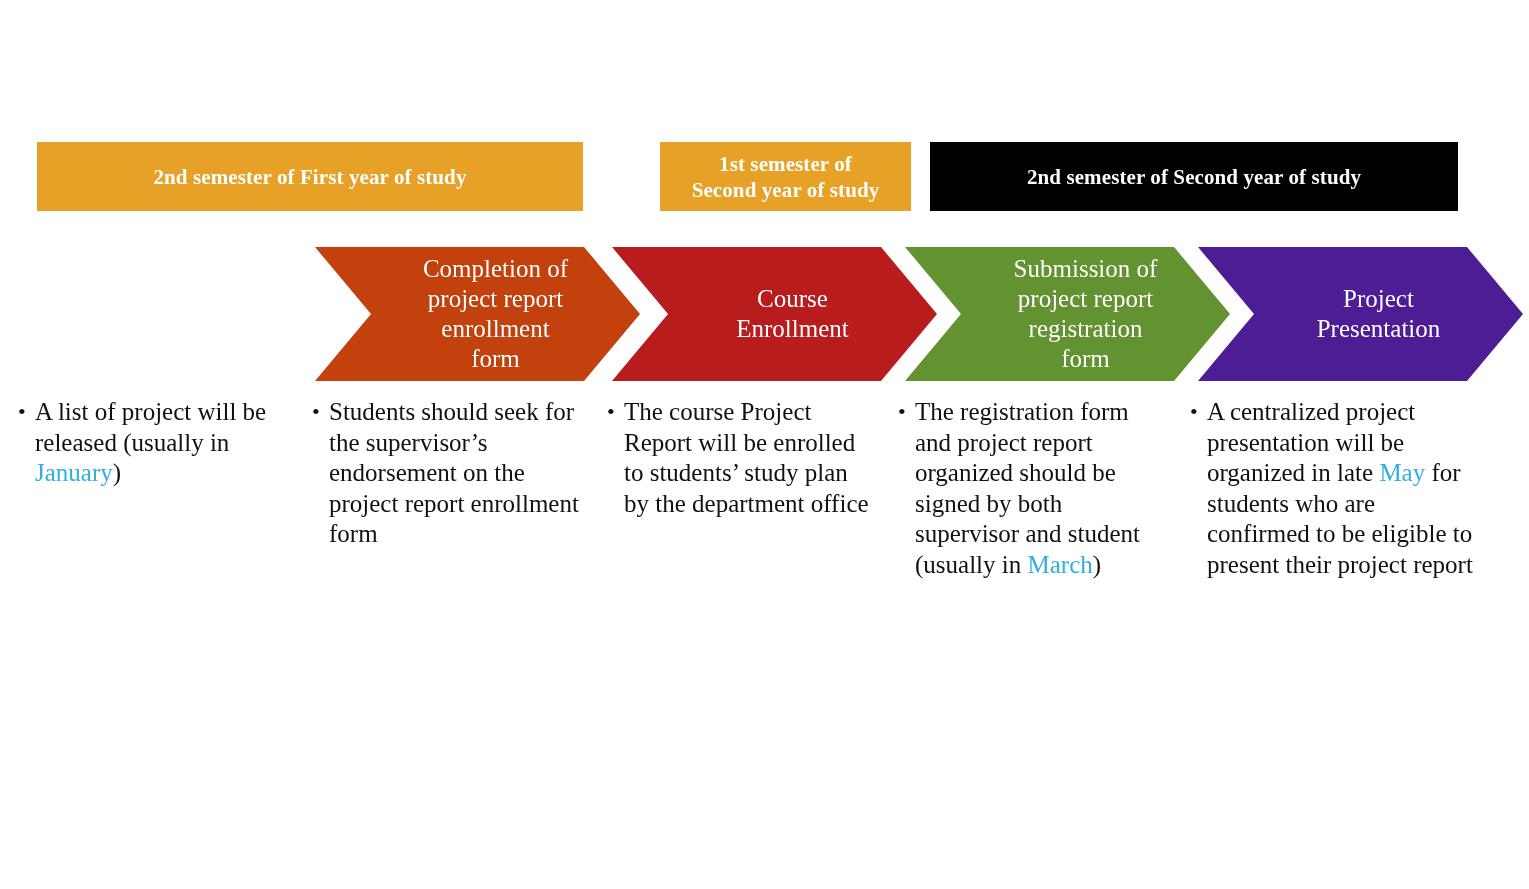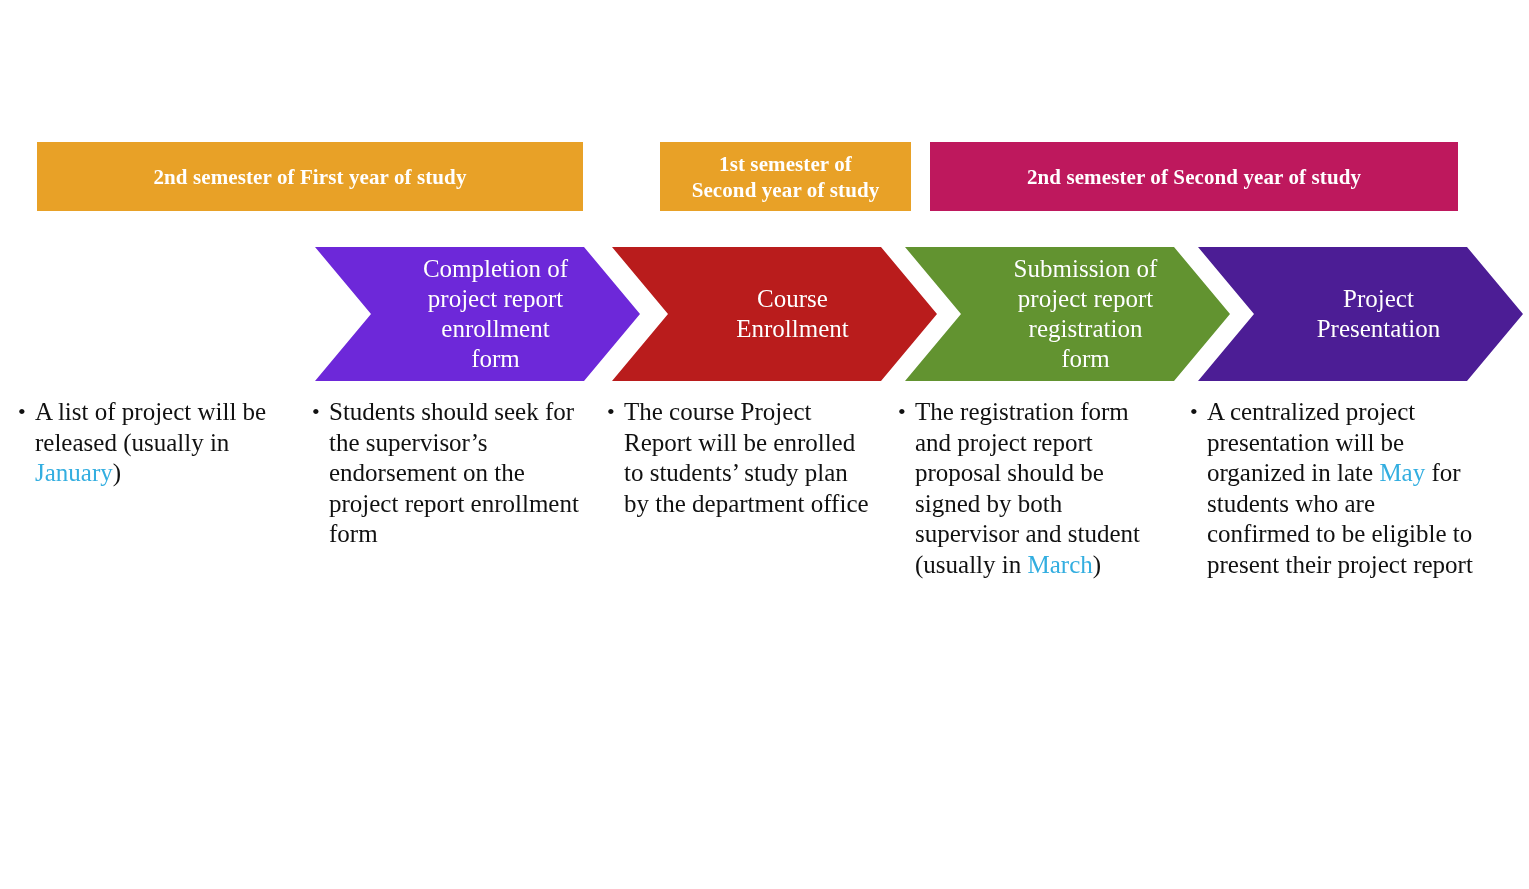--- a/index.html
+++ b/index.html
@@ -109,29 +109,29 @@
         <div>
           <span class="banner-line">2nd semester of First year of study</span>
         </div>
       </div>
       <div class="banner" style="left: 632px; top: 142px; width: 251px; height: 69px; background: rgb(232, 161, 39); margin-left: 28px;">
         <div>
           <span class="banner-line">1st semester of</span>
           <span class="banner-line">Second year of study</span>
         </div>
       </div>
-      <div class="banner" style="left: 930px; top: 142px; width: 528px; height: 69px; background: #be185d;">
+      <div class="banner" style="left: 930px; top: 142px; width: 528px; height: 69px; background: #000000;">
         <div>
           <span class="banner-line">2nd semester of Second year of study</span>
         </div>
       </div>
     </div>
 
   <div class="chevron-row" id="chevron-layer">
-      <div class="chevron" style="left: 315px; width: 325px; background: #6d28d9; z-index: 9;">
+      <div class="chevron" style="left: 315px; width: 325px; background: #c2410c; z-index: 9;">
         <div class="chev-label">
           <div>Completion of</div>
           <div>project report</div>
           <div>enrollment</div>
           <div>form</div>
         </div>
       </div>
       <div class="chevron" style="left: 612px; width: 325px; background: #b91c1c; z-index: 8;">
         <div class="chev-label">
           <div>Course</div>
@@ -169,21 +169,21 @@
       </div>
       <div class="bullet-block" style="left: 607px; top: 397px; width: 268px;">
         <div class="bullet-row">
           <span class="bullet-dot">•</span>
           <span class="bullet-text"><span>The course Project Report will be enrolled to students’ study plan by the department office</span></span>
         </div>
       </div>
       <div class="bullet-block" style="left: 898px; top: 397px; width: 272px;">
         <div class="bullet-row">
           <span class="bullet-dot">•</span>
-          <span class="bullet-text"><span>The registration form and project report proposal should be signed by both supervisor and student (usually in </span><span class="hl-month">March</span><span>)</span></span>
+          <span class="bullet-text"><span>The registration form and project report organized should be signed by both supervisor and student (usually in </span><span class="hl-month">March</span><span>)</span></span>
         </div>
       </div>
       <div class="bullet-block" style="left: 1190px; top: 397px; width: 283px;">
         <div class="bullet-row">
           <span class="bullet-dot">•</span>
           <span class="bullet-text"><span>A centralized project presentation will be organized in late </span><span class="hl-month">May</span><span> for students who are confirmed to be eligible to present their project report</span></span>
         </div>
       </div>
     </div>
 

